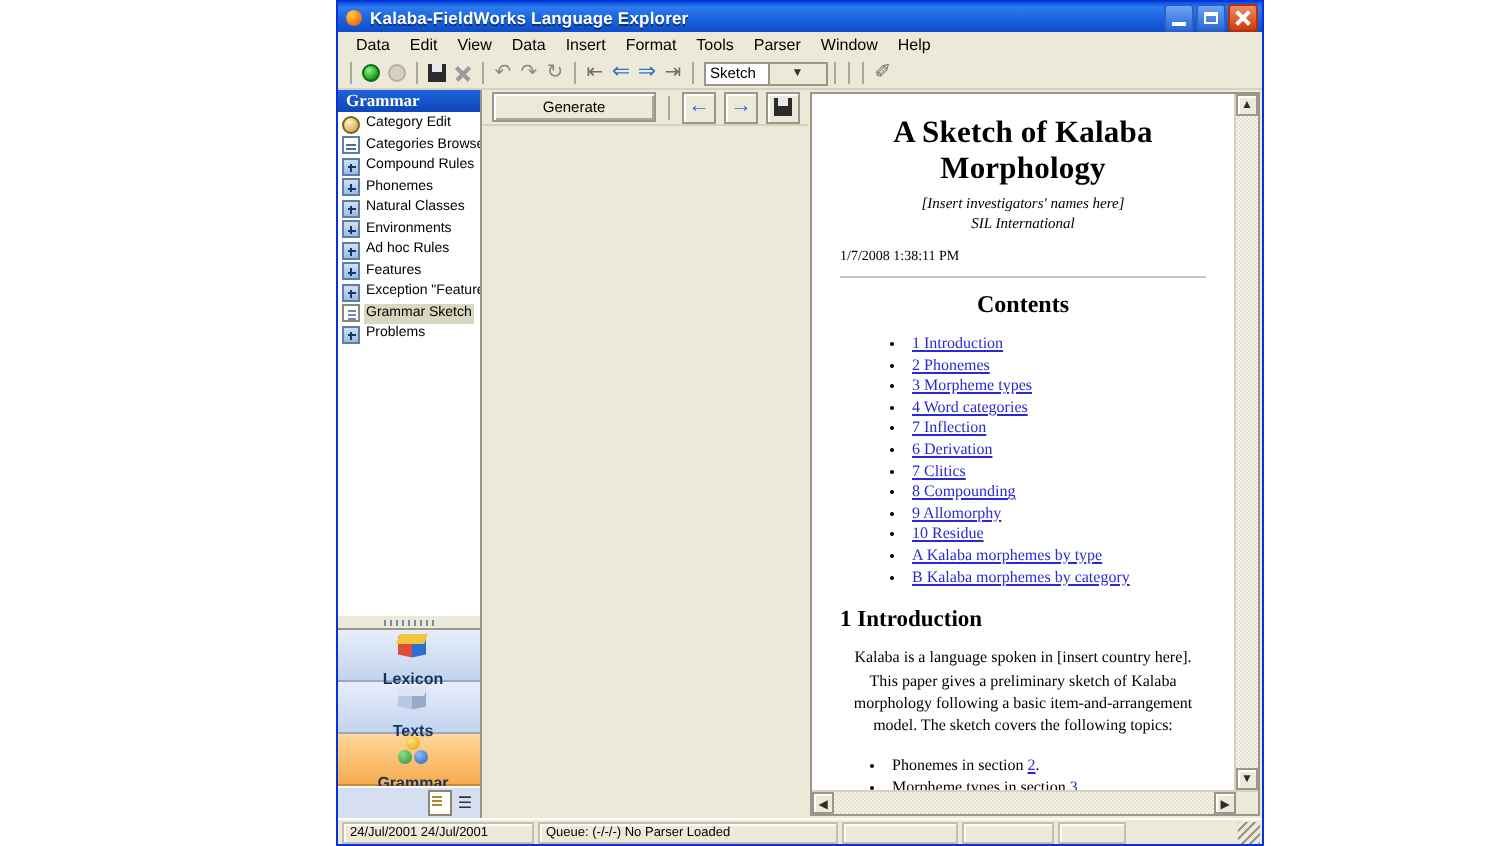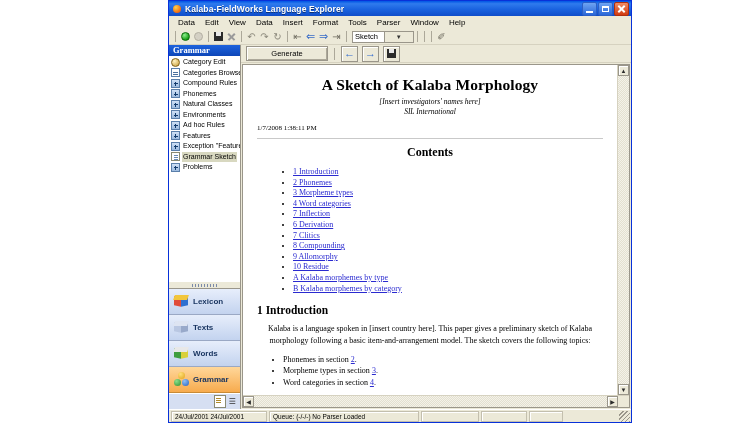--- a/index.html
+++ b/index.html
@@ -77,21 +77,21 @@
   .ti-doc:before{content:"";position:absolute;left:1.5px;top:2px;width:4px;height:1px;background:#6a8ab5;
      box-shadow:0 2px 0 #6a8ab5,0 4px 0 #6a8ab5;}
   .tlabel{line-height:10px;padding:0 1px;}
 
   .splitter{height:6px;background:#ece9d8;display:flex;align-items:center;justify-content:center;
             border-top:1px solid #fff;border-bottom:1px solid #9a968a;}
   .grip{width:26px;height:3px;background:repeating-linear-gradient(90deg,#7b8aa8 0 1px,transparent 1px 3px);}
 
   .navbtns{background:#ece9d8;}
   .navbtn{height:26px;display:flex;align-items:center;padding-left:4px;gap:3px;
-          background:linear-gradient(180deg,#e7eefb,#c3d3ef);border-bottom:1px solid #9aa8c4;box-sizing:border-box;}
+          background:linear-gradient(180deg,#e7eefb,#c3d3ef);border-bottom:1px solid #9aa8c4;box-sizing:border-box;flex-direction:column;}
   .navbtn.active{background:linear-gradient(180deg,#ffd79a,#f7ab4e);border-bottom-color:#c98a35;}
   .navlabel{font-size:8px;font-weight:bold;color:#17335f;}
   .navicon{width:17px;height:17px;flex:none;position:relative;}
   .cube{position:absolute;left:1px;top:1px;width:15px;height:15px;}
   .cube i{position:absolute;display:block;}
   .lex i:nth-child(1){left:0;top:3px;width:7px;height:9px;background:#e04b3a;transform:skewY(12deg);}
   .lex i:nth-child(2){left:7px;top:3px;width:7px;height:9px;background:#2d6fd0;transform:skewY(-12deg);}
   .lex i:nth-child(3){left:0px;top:0px;width:14px;height:7px;background:#f2c63c;transform:skewX(-20deg) scaleY(.7);}
   .txt i:nth-child(1){left:0;top:3px;width:7px;height:9px;background:#b9c7e2;transform:skewY(12deg);}
   .txt i:nth-child(2){left:7px;top:3px;width:7px;height:9px;background:#98a9ca;transform:skewY(-12deg);}
@@ -105,21 +105,21 @@
   .gra i:nth-child(3){left:8px;top:7px;width:7px;height:7px;background:radial-gradient(circle at 35% 30%,#8fc0f5,#2560c0);}
 
   .lp-foot{height:15px;background:#d6dff2;display:flex;align-items:center;justify-content:flex-end;
            gap:3px;padding-right:4px;border-top:1px solid #fff;}
   .lpf-ico{width:10px;height:11px;background:#fff;border:1px solid #8a8a72;position:relative;}
   .lpf-ico:before{content:"";position:absolute;left:1.5px;top:2px;width:5px;height:1px;background:#b08a2a;
       box-shadow:0 2px 0 #b08a2a,0 4px 0 #b08a2a;}
   .lpf-arw{font-size:8px;color:#333;line-height:10px;}
 
   
-  .rightpanel{flex:1;display:flex;flex-direction:column;background:#ece9d8;min-width:0;}
+  .rightpanel{flex:1;display:flex;flex-direction:row;background:#ece9d8;min-width:0;}
   .gentoolbar{height:17px;background:#ece9d8;display:flex;align-items:center;padding-left:5px;gap:0;
               border-bottom:1px solid #d6d2c0;}
   .genbtn{width:80px;height:13px;font-size:7.5px;background:#ece9d8;border:1px solid #9a968a;
           box-shadow:inset 1px 1px 0 #fff,inset -1px -1px 0 #aca899;display:flex;align-items:center;justify-content:center;}
   .gsep{width:1px;height:12px;background:#aca899;margin:0 6px;}
   .gbtn{width:15px;height:14px;background:#ece9d8;border:1px solid #9a968a;
         box-shadow:inset 1px 1px 0 #fff;display:flex;align-items:center;justify-content:center;margin-right:4px;}
   .gbtn .ar{color:#2f6ad0;font-size:11px;line-height:11px;font-weight:bold;}
   .gbtn .sv{width:9px;height:9px;background:#2b2b2b;position:relative;}
   .gbtn .sv:after{content:"";position:absolute;left:2px;top:0;width:5px;height:4px;background:#e8e8e8;}
@@ -295,30 +295,20 @@
         </div>
         <div class="navbtn">
           <span class="navicon">
                 <span class="cube txt">
                   <i></i>
                   <i></i>
                   <i></i>
                 </span>
               </span>
           <span class="navlabel">Texts</span>
-        </div>
-        <div class="navbtn">
-          <span class="navicon">
-                <span class="cube wrd">
-                  <i></i>
-                  <i></i>
-                  <i></i>
-                </span>
-              </span>
-          <span class="navlabel">Words</span>
         </div>
         <div class="navbtn active">
           <span class="navicon">
                 <span class="cube gra">
                   <i></i>
                   <i></i>
                   <i></i>
                 </span>
               </span>
           <span class="navlabel">Grammar</span>

